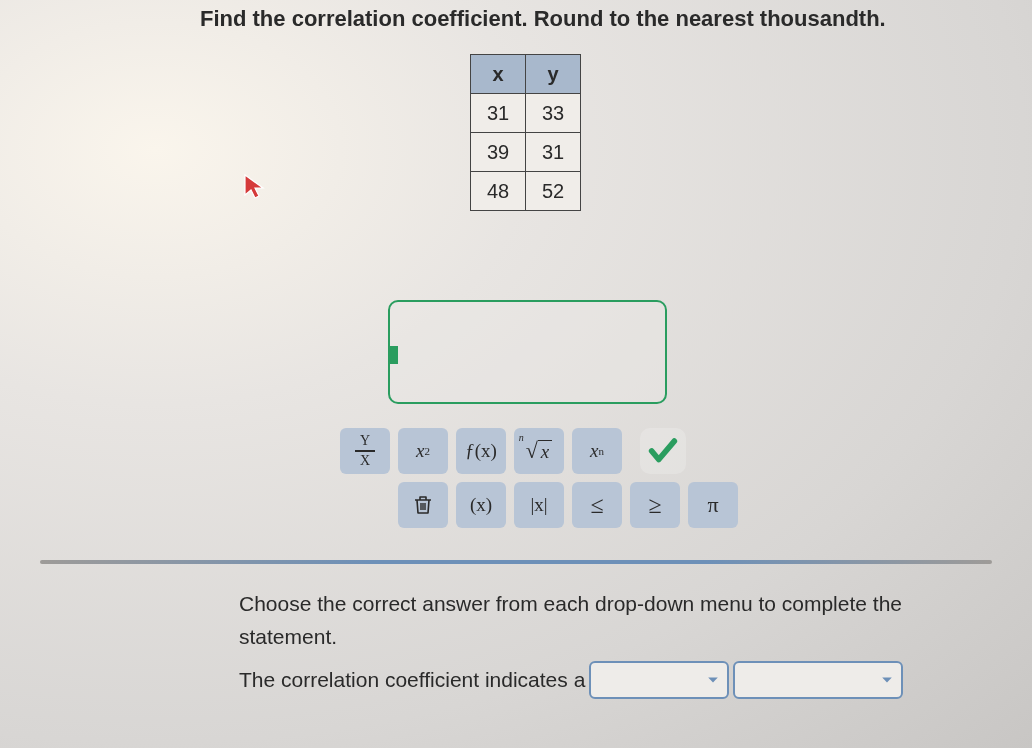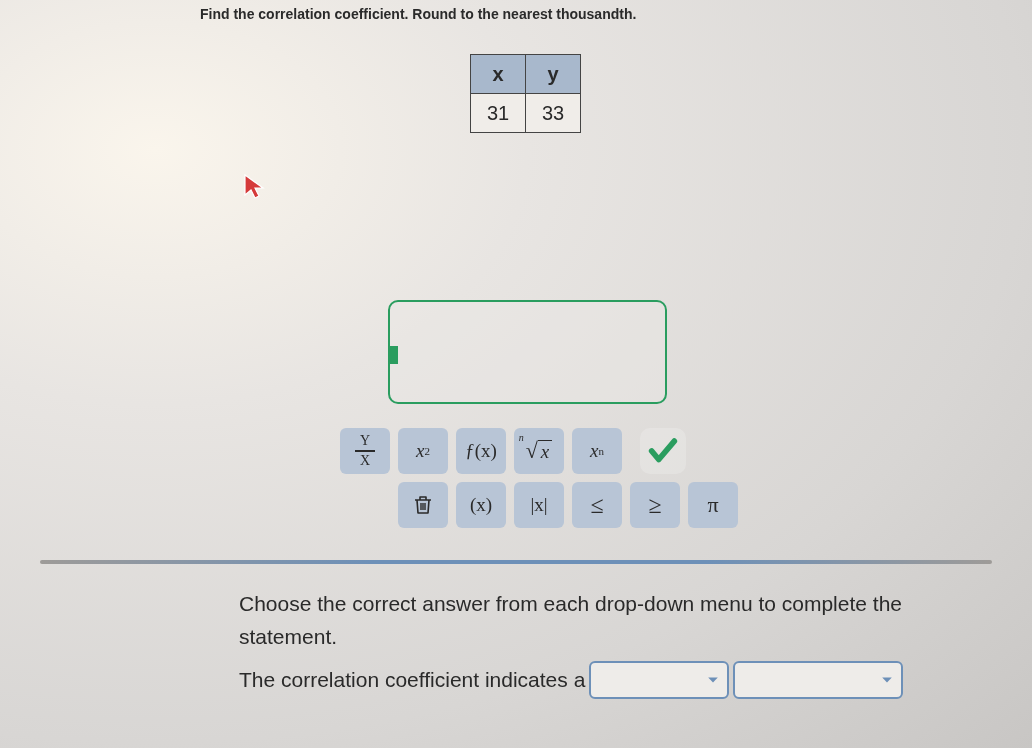--- a/index.html
+++ b/index.html
@@ -10,21 +10,21 @@
     font-family: Arial, Helvetica, sans-serif;
     background: #e8e6e4;
     background: radial-gradient(ellipse at 15% 20%, #faf5ec 0%, #e8e5e2 30%, #d8d6d4 70%, #c8c6c4 100%);
     overflow: hidden;
     color: #2a2a2a;
   }
   .question-text {
     position: absolute;
     top: 6px;
     left: 200px;
-    font-size: 14px;
+    font-size: 22px;
     font-weight: 600;
   }
   .data-table {
     position: absolute;
     top: 54px;
     left: 470px;
     border-collapse: collapse;
     font-size: 20px;
   }
   .data-table th, .data-table td {
@@ -165,20 +165,28 @@
   <thead>
     <tr>
       <th>x</th>
       <th>y</th>
     </tr>
   </thead>
   <tbody>
     <tr>
       <td>31</td>
       <td>33</td>
+    </tr>
+    <tr>
+      <td>39</td>
+      <td>31</td>
+    </tr>
+    <tr>
+      <td>48</td>
+      <td>52</td>
     </tr>
   </tbody>
 </table>
 
 <div class="answer-box">
   <div class="cursor-tick"></div>
 </div>
 
 <div class="tools">
   <div class="tool-row">

